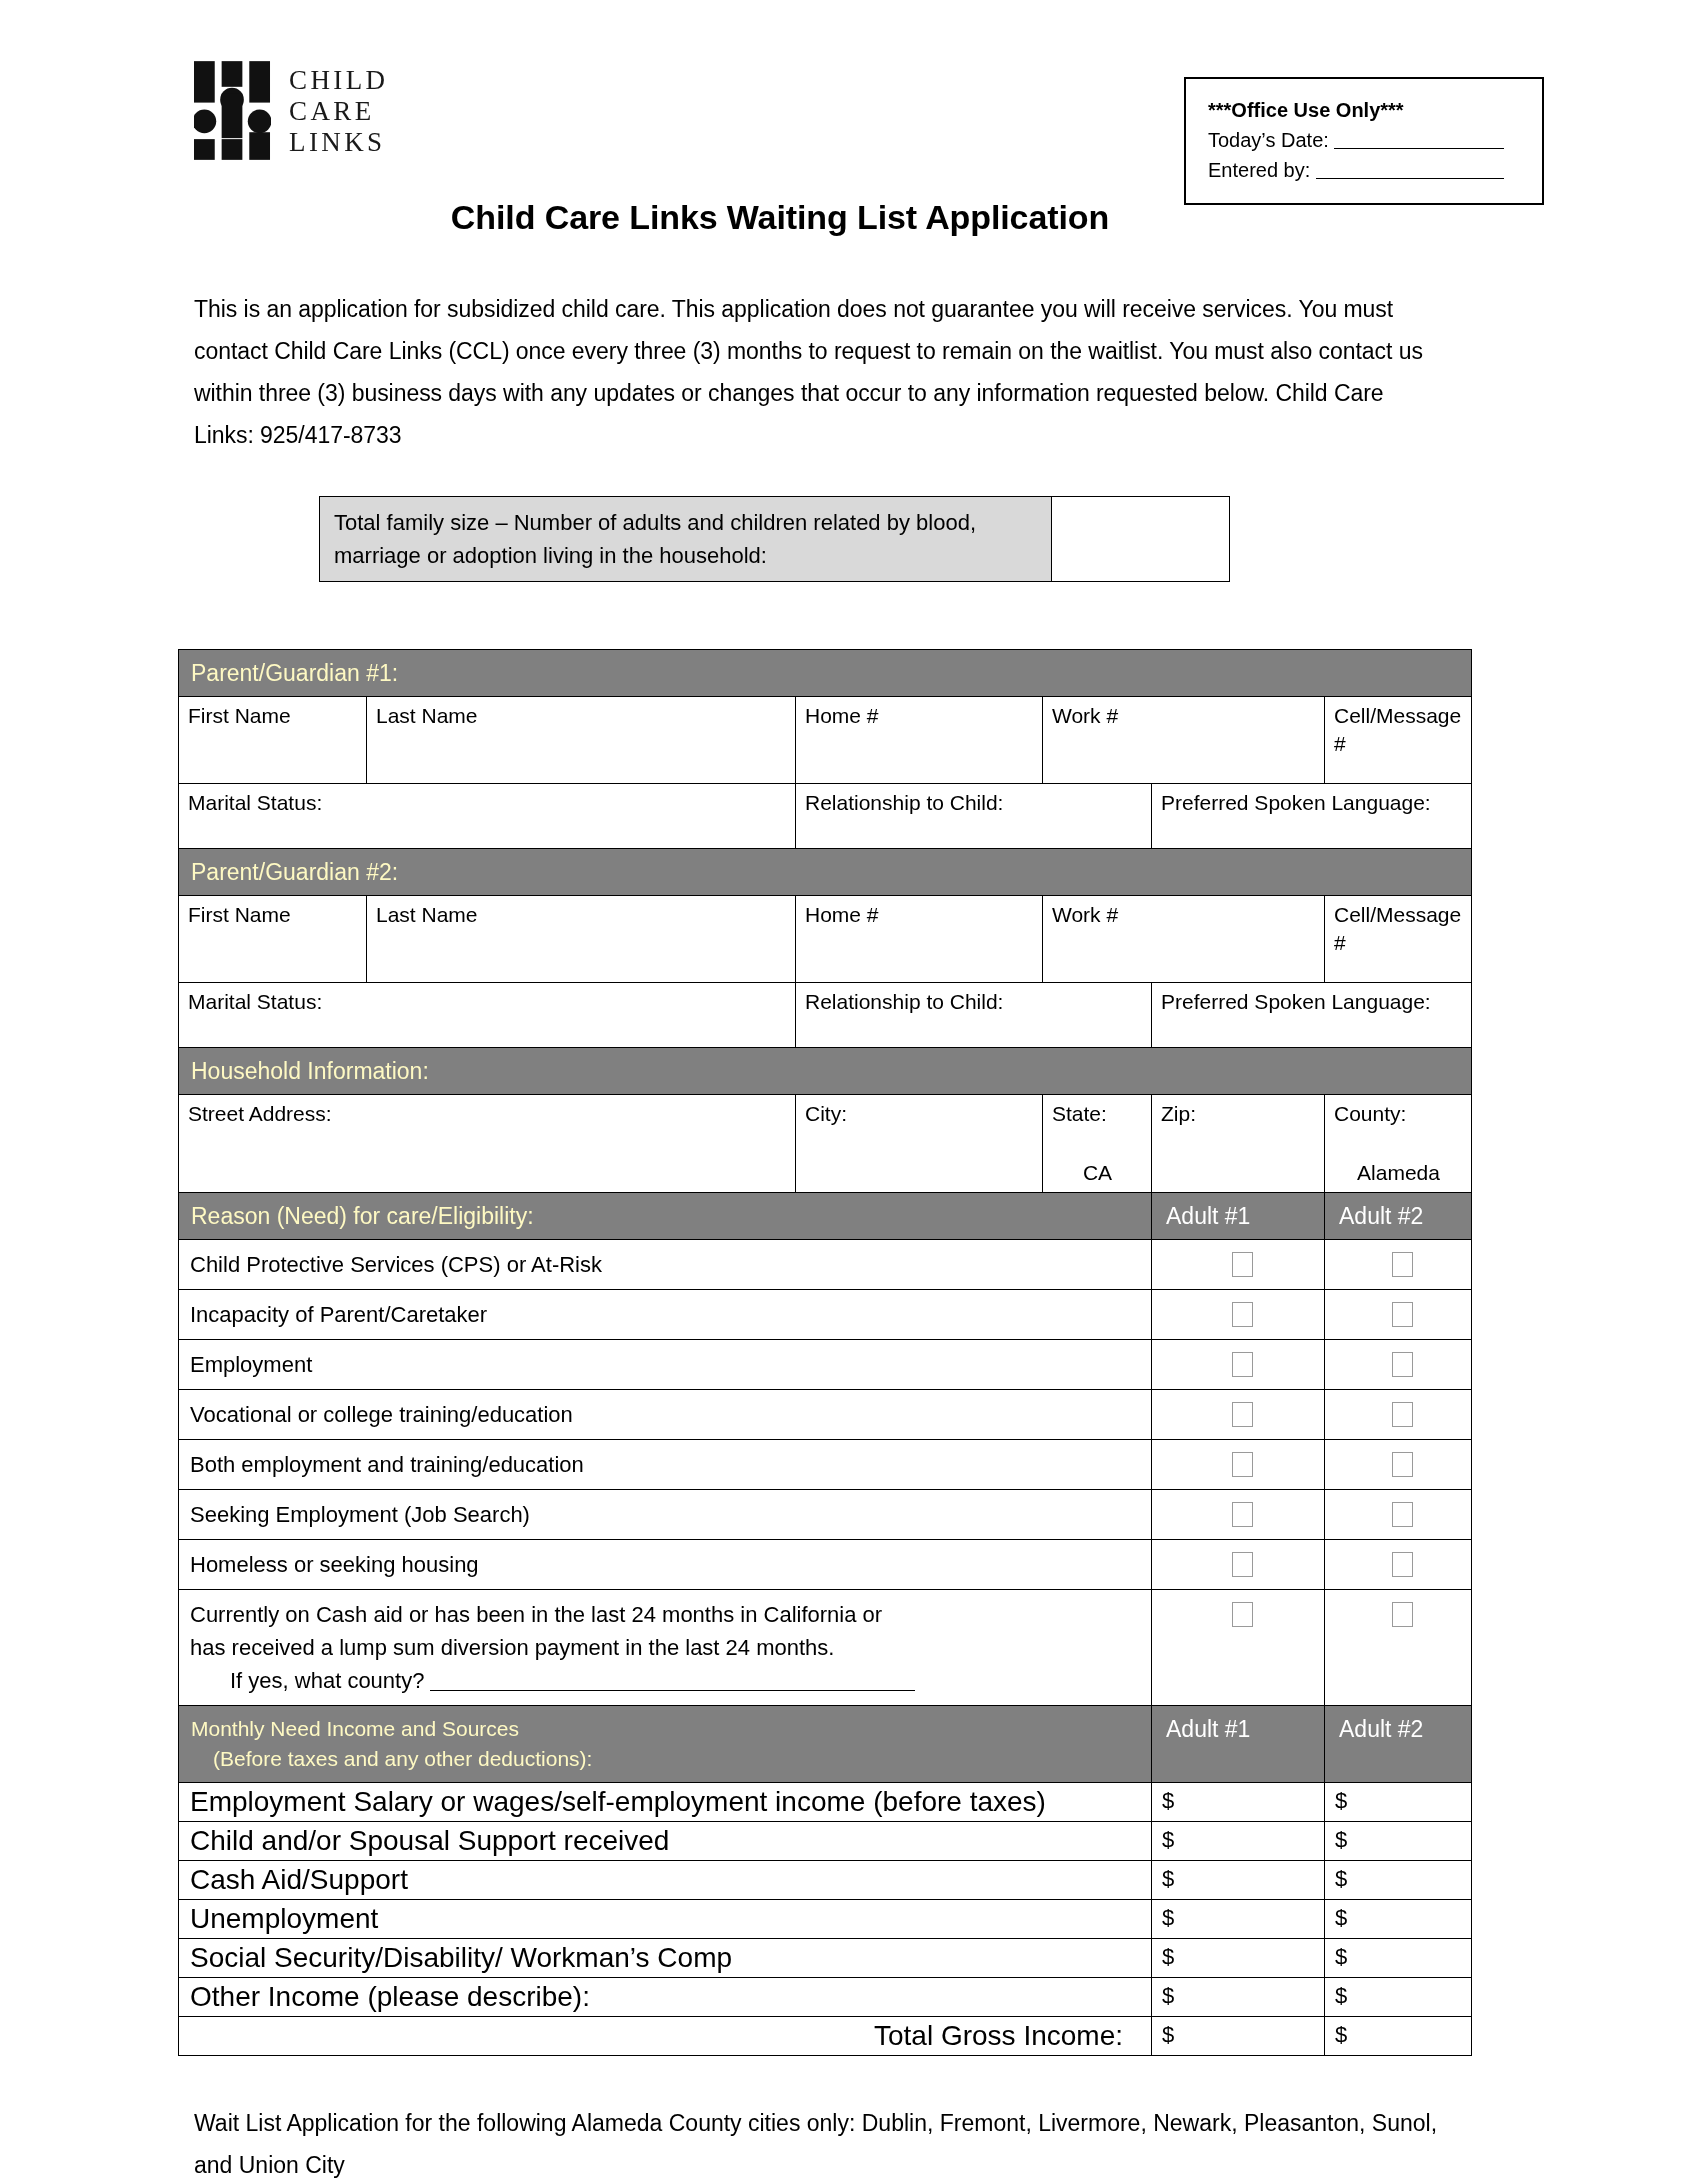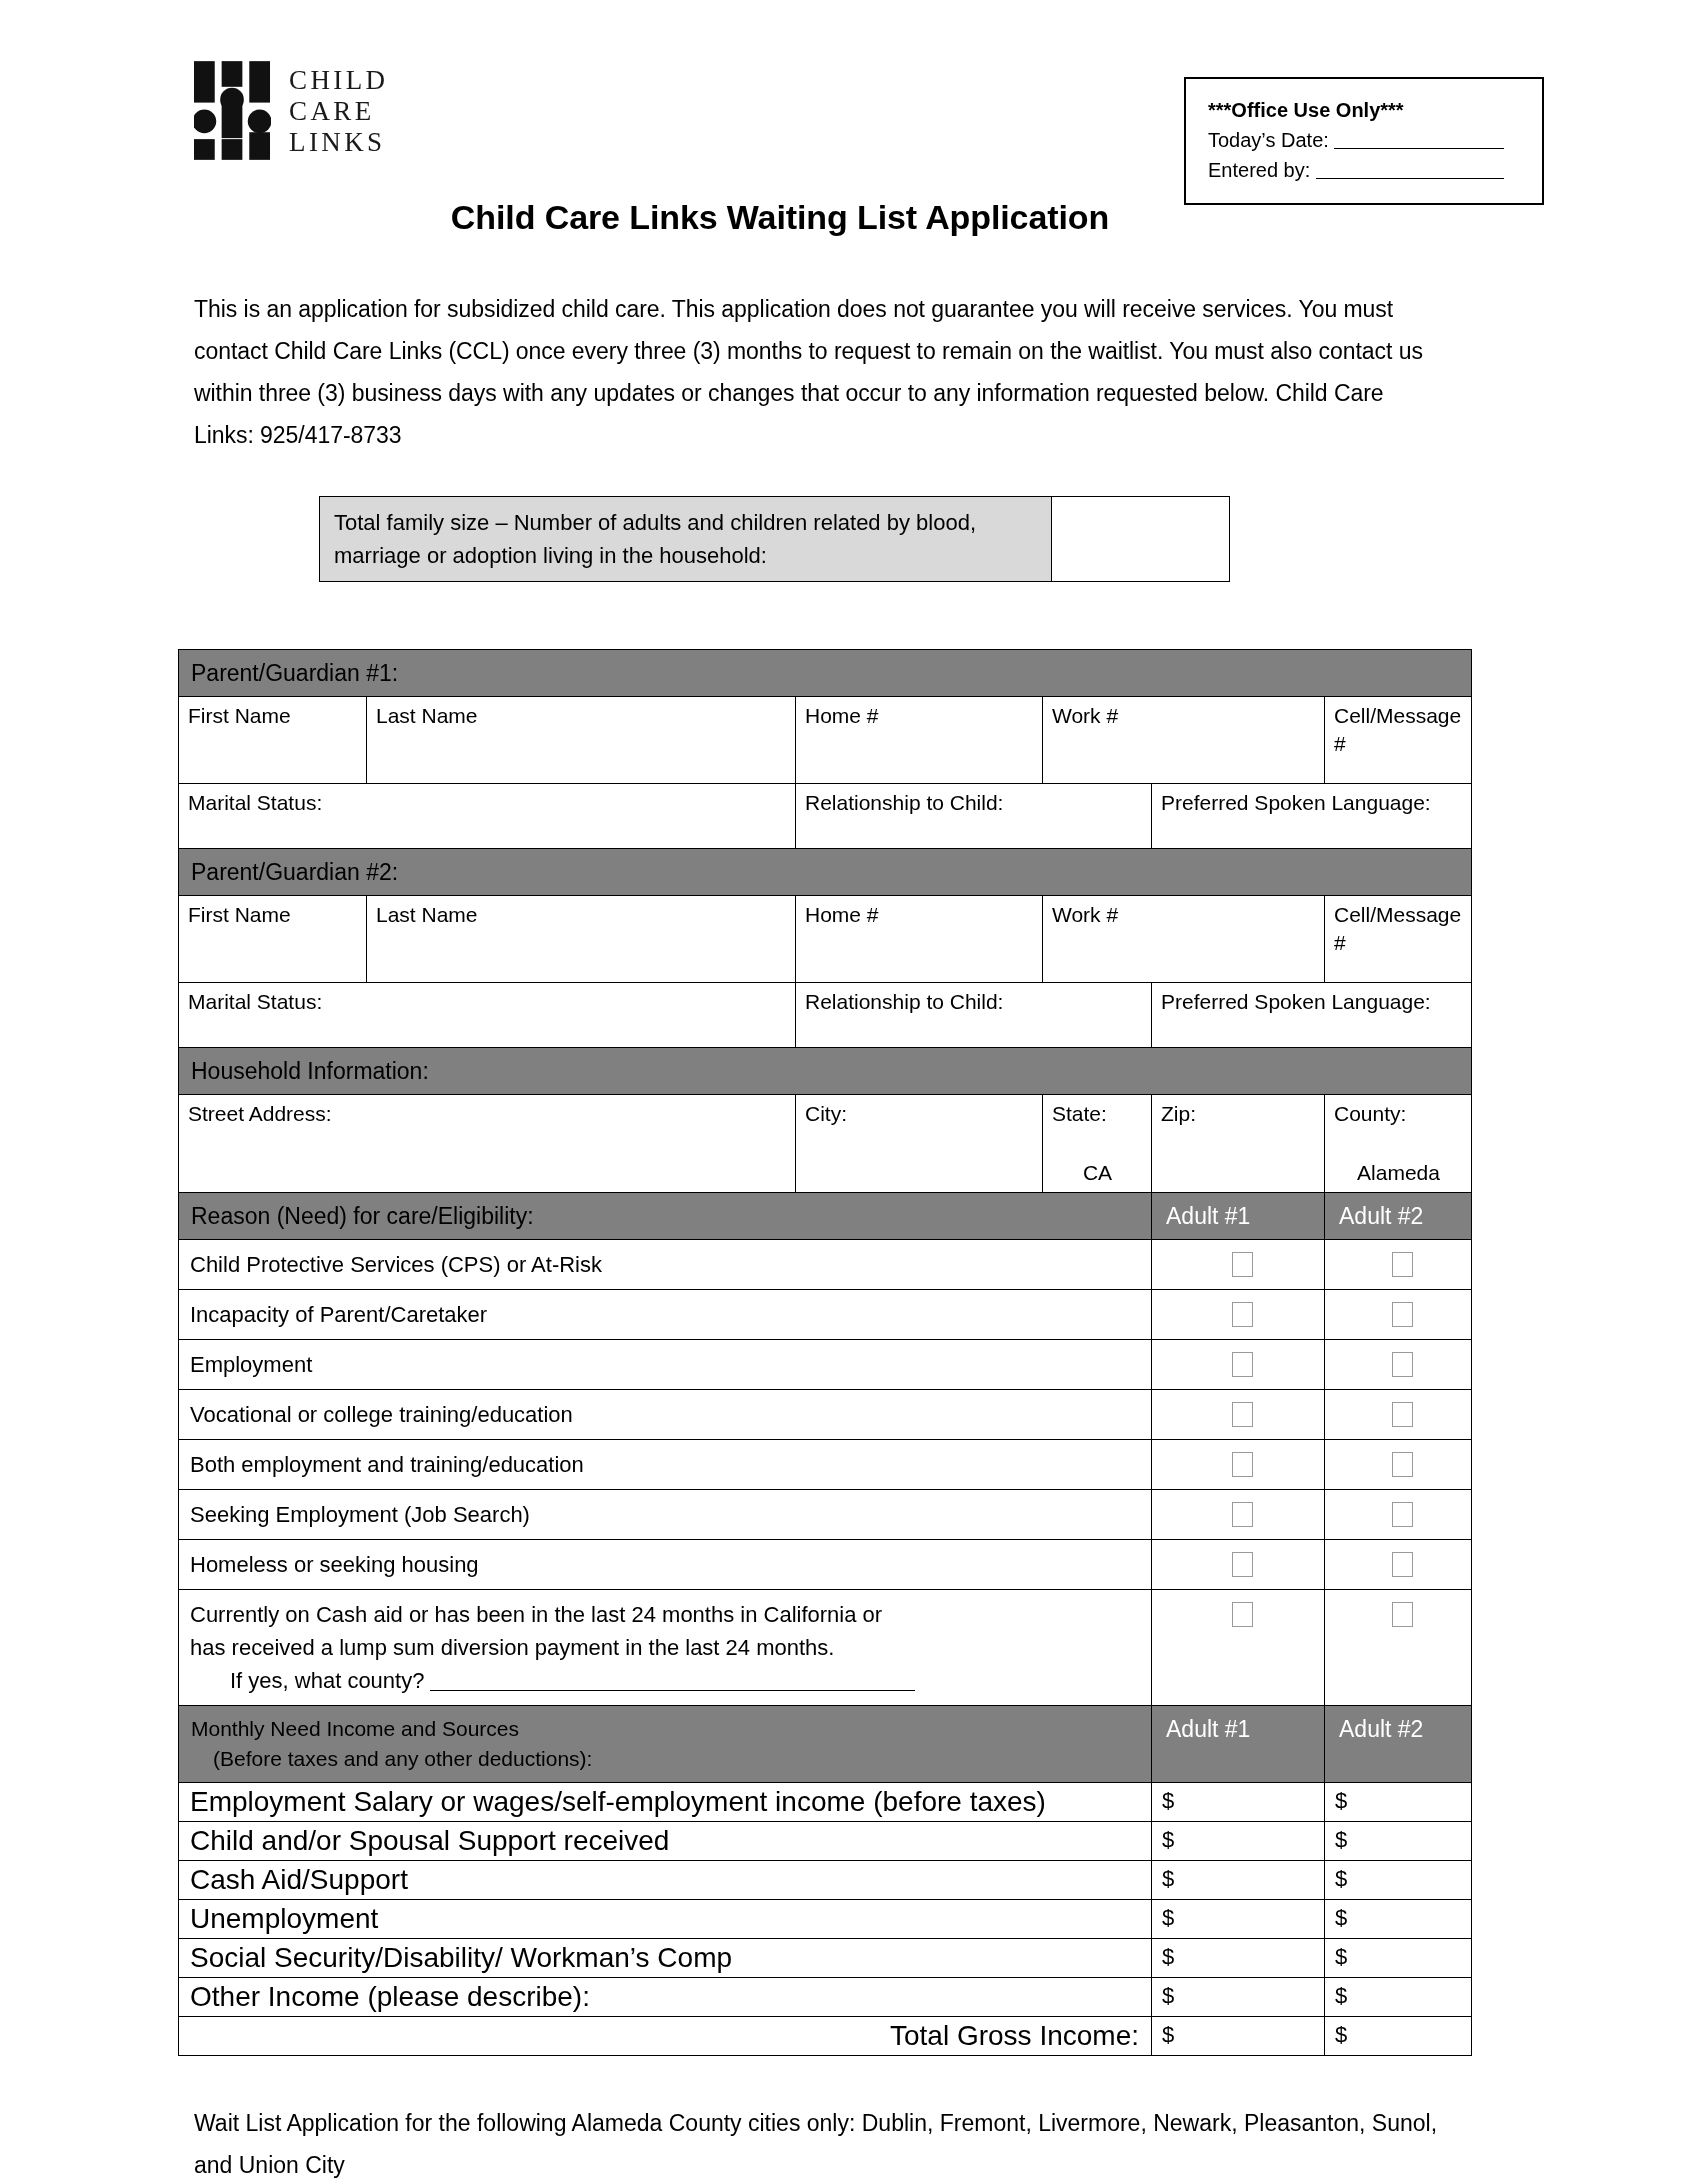--- a/index.html
+++ b/index.html
@@ -128,21 +128,21 @@
     border: 1.4px solid #000;
     font-size: 21px;
     line-height: 28px;
     padding: 5px 0 5px 9px;
     vertical-align: top;
     background: #ffffff;
   }
 
   td.section-head {
     background: #808080;
-    color: #000000;
+    color: #fef9c3;
     font-size: 23px;
     line-height: 30px;
     padding: 8px 0 8px 12px;
     border-color: #000;
   }
   td.section-head.sub {
     font-size: 21px;
   }
   .subnote {
     display: block;
@@ -200,21 +200,21 @@
     width: 485px;
     vertical-align: -3px;
     margin-left: 6px;
   }
 
   td.money-label {
     font-size: 28px;
     line-height: 30px;
     padding: 4px 0 4px 11px;
   }
-  td.money-label.right { text-align: right; padding-right: 12px; margin-left: 40px; }
+  td.money-label.right { text-align: right; padding-right: 28px; margin-left: 40px; }
   td.money-cell {
     font-size: 22px;
     padding: 4px 0 4px 10px;
   }
 
   
   .footer-note {
     margin: 46px 0 0 194px;
     width: 1287px;
     font-size: 23px;

